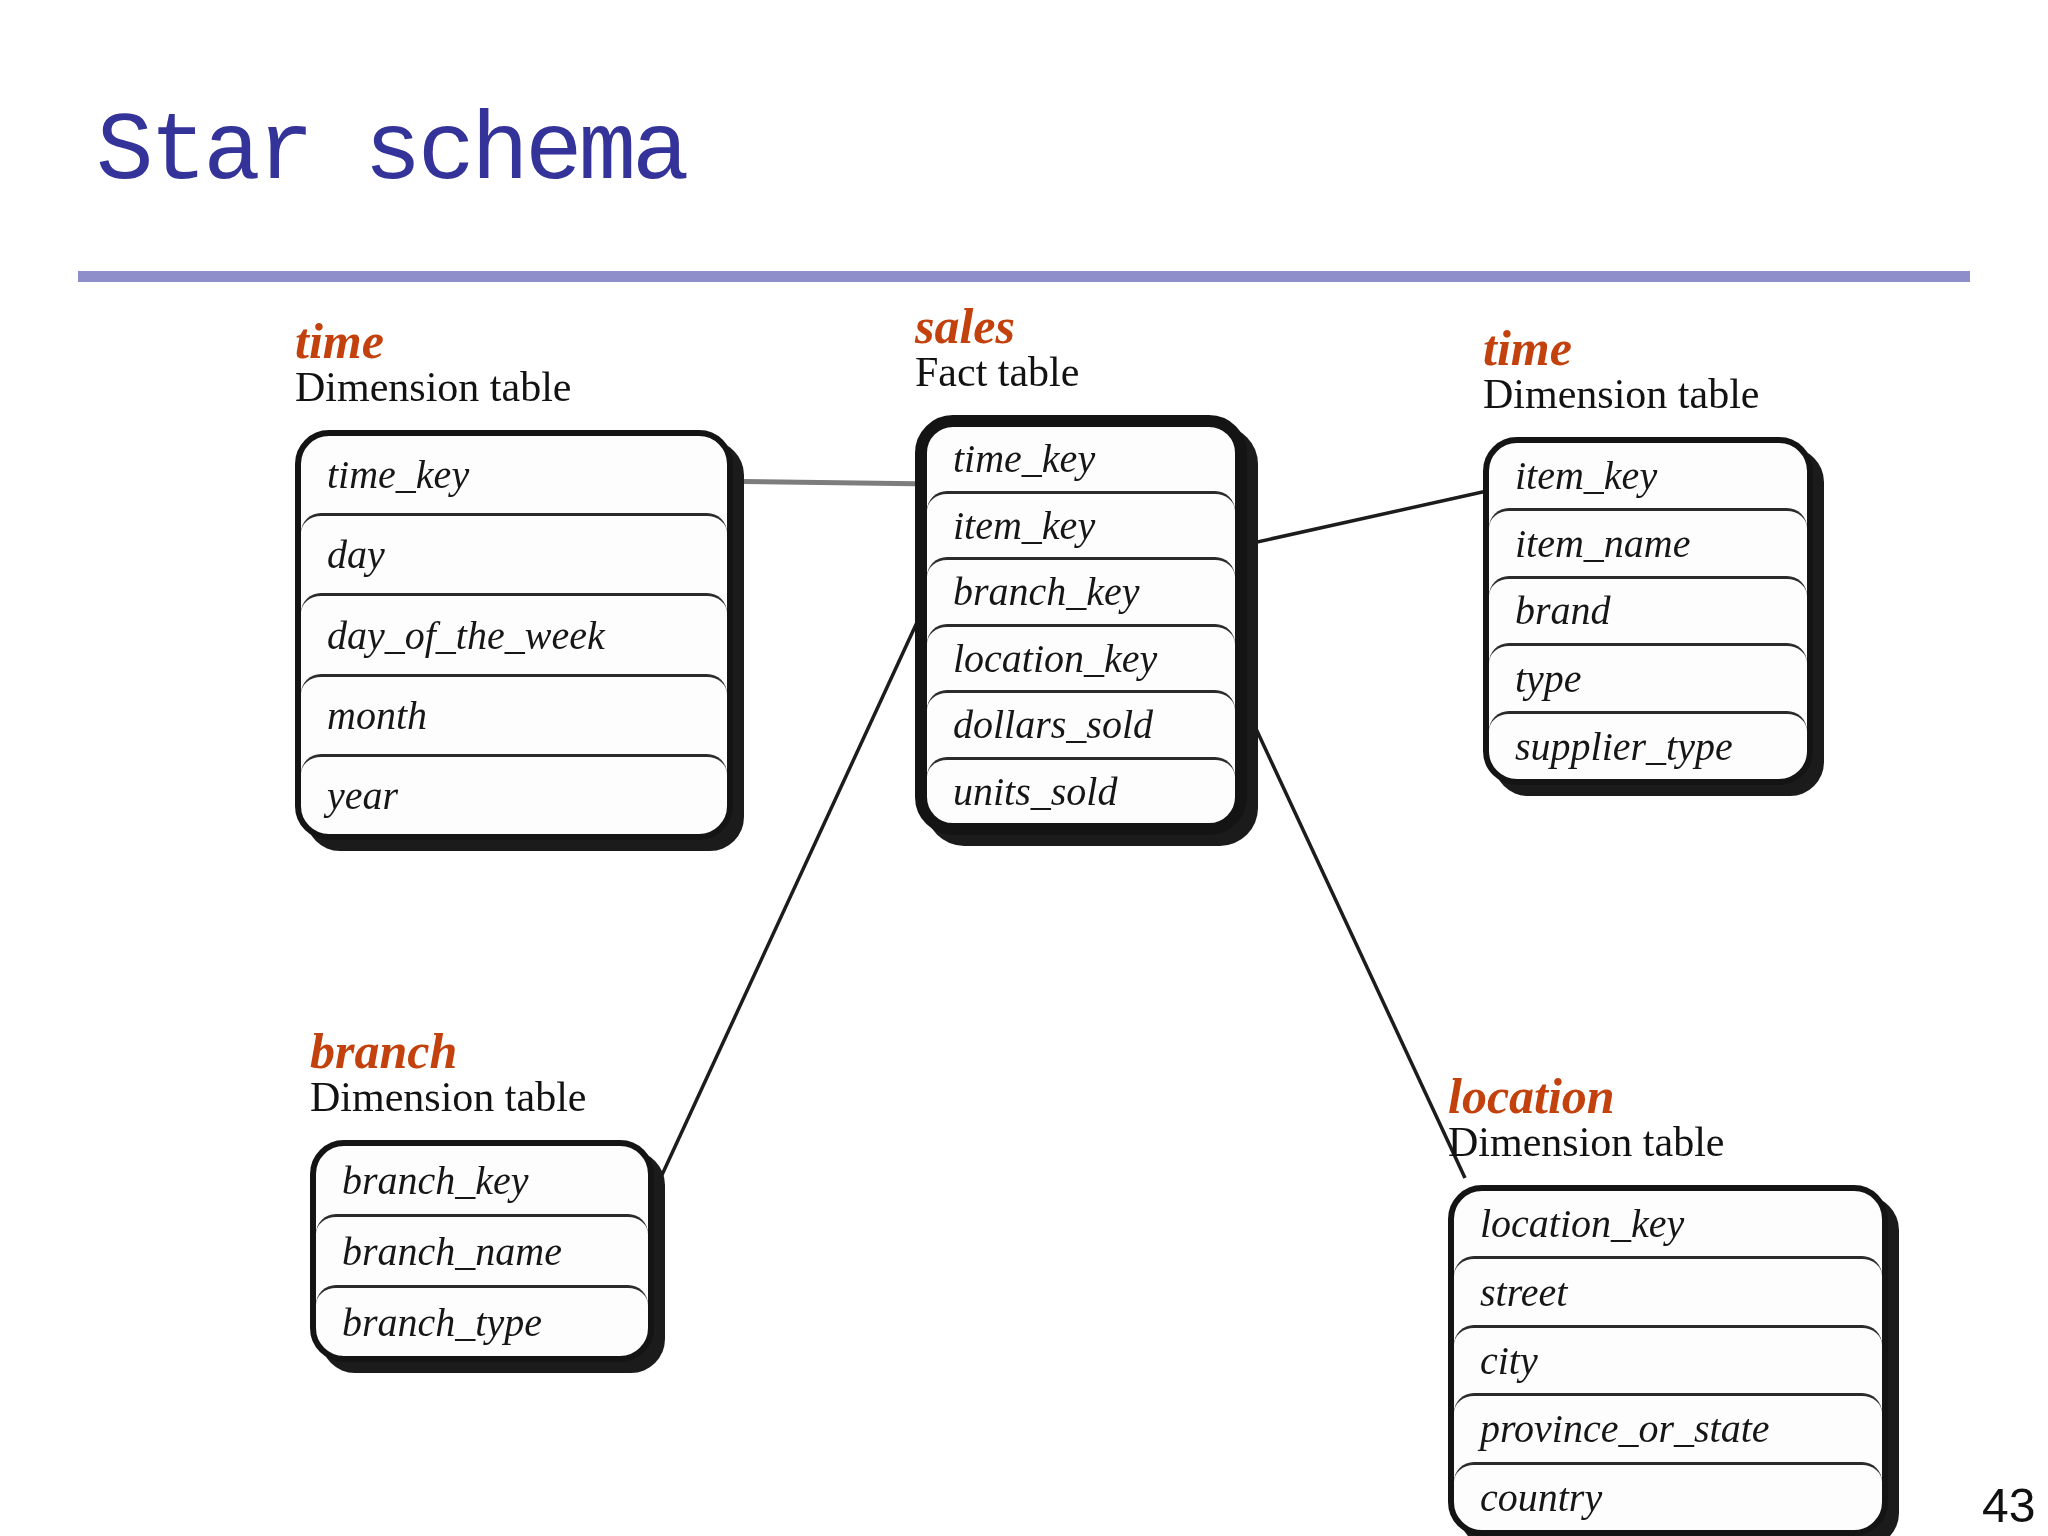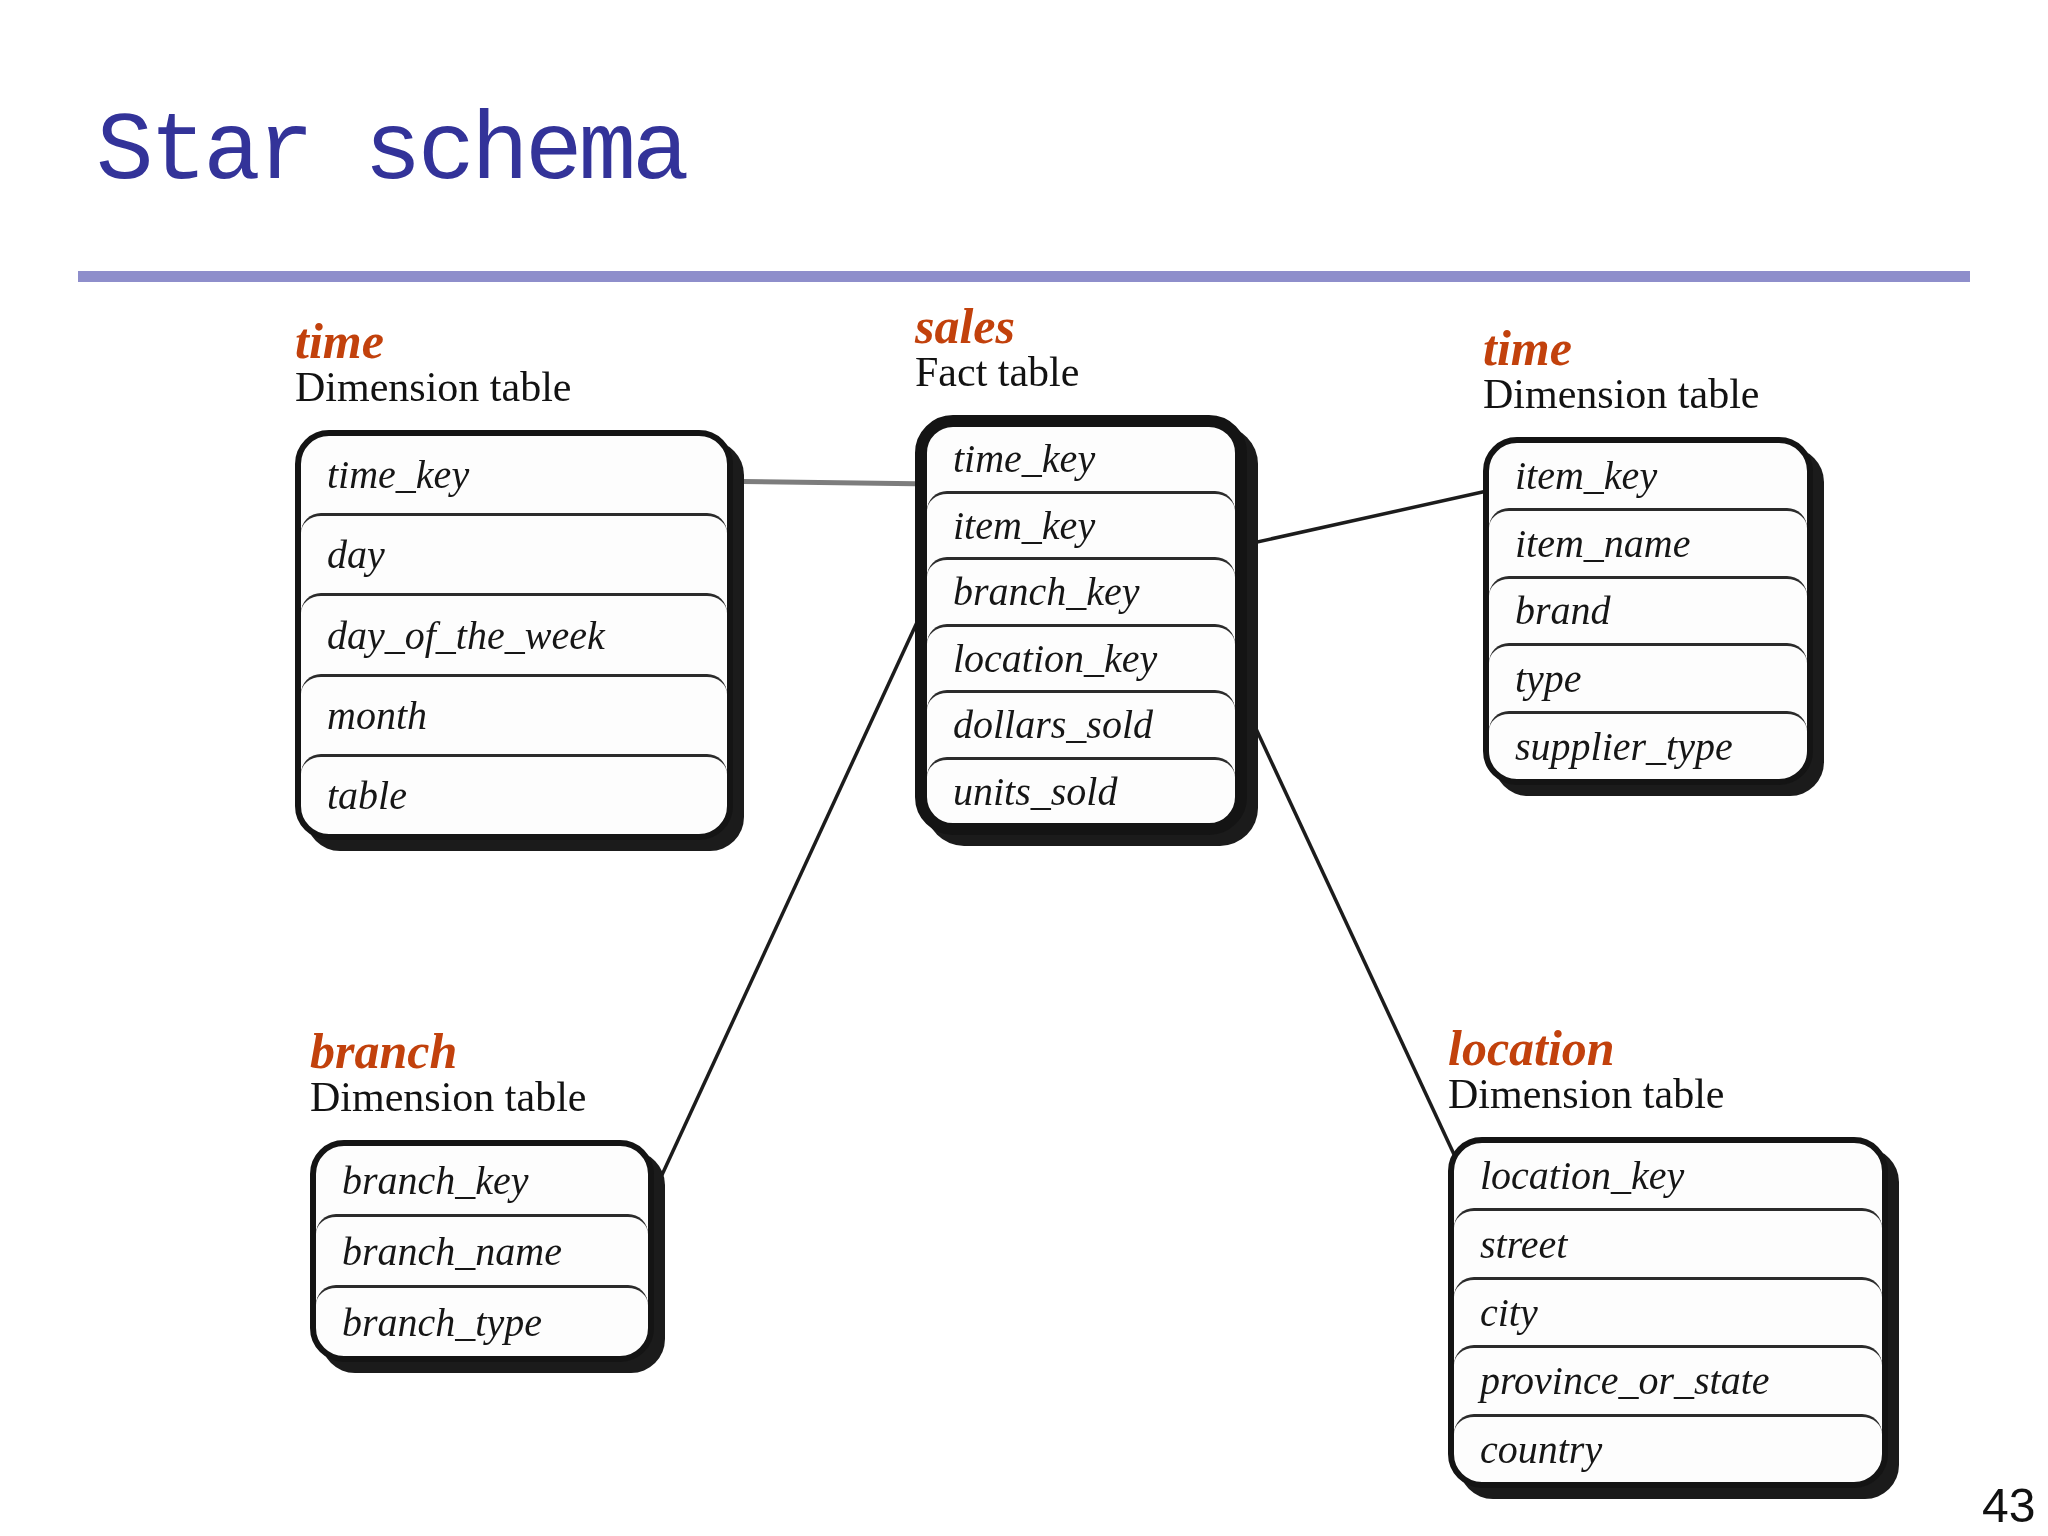--- a/index.html
+++ b/index.html
@@ -84,21 +84,21 @@
   .field-row + .field-row { border-top: 3px solid #2b2b2b; }
 
   #card-time     { left: 295px;  top: 318px;  width: 438px; }
   #card-time .card-box     { height: 410px; }
   #card-sales    { left: 915px;  top: 303px;  width: 332px; }
   #card-sales .card-box    { height: 420px; }
   #card-item     { left: 1483px; top: 325px;  width: 330px; }
   #card-item .card-box     { height: 348px; }
   #card-branch   { left: 310px;  top: 1028px; width: 344px; }
   #card-branch .card-box   { height: 222px; }
-  #card-location { left: 1448px; top: 1025px; width: 440px; }
+  #card-location { left: 1448px; top: 1073px; width: 440px; }
   #card-location .card-box { height: 351px; }
 
   .page-num {
     position: absolute;
     left: 1982px;
     top: 1478px;
     font-family: "Liberation Sans", sans-serif;
     font-size: 48px;
     color: #111111;
   }
@@ -126,21 +126,21 @@
     <div class="field-row">
         <span>day</span>
       </div>
     <div class="field-row">
         <span>day_of_the_week</span>
       </div>
     <div class="field-row">
         <span>month</span>
       </div>
     <div class="field-row">
-        <span>table</span>
+        <span>year</span>
       </div>
   </div>
 </div>
 
 <div class="card" id="card-sales">
   <div class="card-name">sales</div>
   <div class="card-kind">Fact table</div>
   <div class="card-box fact">
     <div class="field-row">
         <span>time_key</span>

